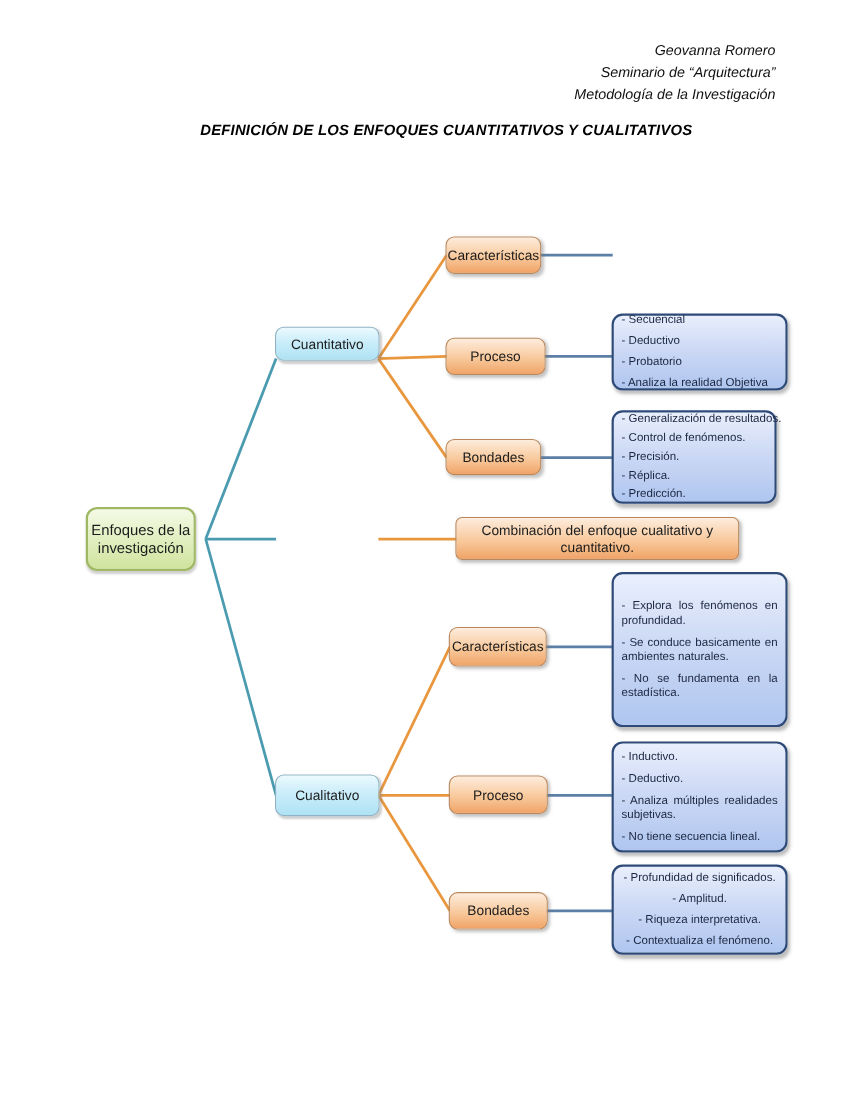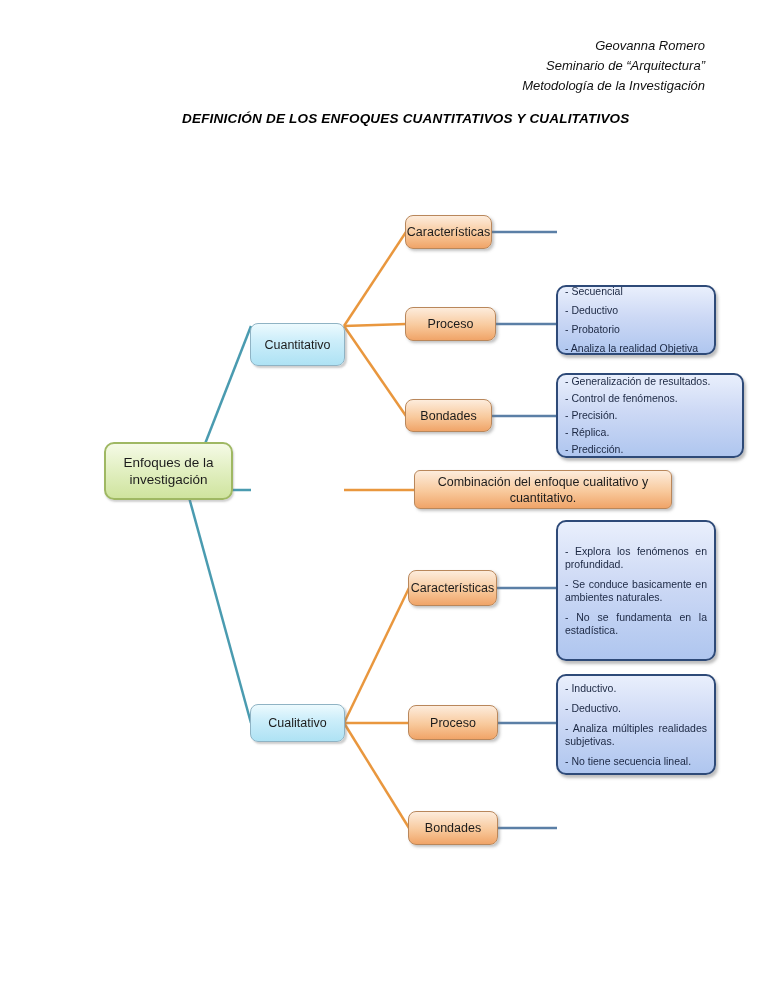--- a/index.html
+++ b/index.html
@@ -79,58 +79,64 @@
     <g stroke="#5b7fa6" stroke-width="2.5" fill="none">
       <line x1="491" y1="232" x2="557" y2="232"></line>
       <line x1="495" y1="324" x2="557" y2="324"></line>
       <line x1="491" y1="416" x2="557" y2="416"></line>
       <line x1="496" y1="588" x2="557" y2="588"></line>
       <line x1="497" y1="723" x2="557" y2="723"></line>
       <line x1="497" y1="828" x2="557" y2="828"></line>
     </g>
   </svg>
 
-  <div class="abs node green-node" style="left:78px;top:442px;width:129px;height:58px;margin-left:26px;">Enfoques de la investigación</div>
+  <div class="abs node green-node" style="left:78px;top:461px;width:100px;height:58px;">Enfoques de la investigación</div>
 
-  <div class="abs node cyan-node" style="left:250px;top:323px;width:95px;height:43px;">Cuantitativo</div>
+  <div class="abs node cyan-node" style="left:250px;top:297px;width:95px;height:31px;">Cuantitativo</div>
   <div class="abs node cyan-node" style="left:250px;top:704px;width:95px;height:38px;">Cualitativo</div>
 
   <div class="abs node orange-node" style="left:405px;top:215px;width:87px;height:34px;">Características</div>
   <div class="abs node orange-node" style="left:405px;top:307px;width:91px;height:34px;">Proceso</div>
   <div class="abs node orange-node" style="left:405px;top:399px;width:87px;height:33px;">Bondades</div>
 
   <div class="abs node orange-node result-node" style="left:414px;top:470px;width:258px;height:39px;">Combinación del enfoque cualitativo y cuantitativo.</div>
 
   <div class="abs node orange-node" style="left:408px;top:570px;width:89px;height:36px;">Características</div>
   <div class="abs node orange-node" style="left:408px;top:705px;width:90px;height:35px;">Proceso</div>
   <div class="abs node orange-node" style="left:408px;top:811px;width:90px;height:34px;">Bondades</div>
 
 
   <div class="abs content-box align-left gap6" style="left:556px;top:285px;width:160px;height:70px;">
     <span class="item">- Secuencial</span>
     <span class="item">- Deductivo</span>
     <span class="item">- Probatorio</span>
     <span class="item">- Analiza la realidad Objetiva</span>
   </div>
 
-  <div class="abs content-box align-left gap4" style="left:556px;top:373px;width:188px;height:85px;">
+  <div class="abs content-box align-left gap4" style="left:556px;top:373px;width:150px;height:85px;">
     <span class="item">- Generalización de resultados.</span>
     <span class="item">- Control de fenómenos.</span>
     <span class="item">- Precisión.</span>
     <span class="item">- Réplica.</span>
     <span class="item">- Predicción.</span>
   </div>
 
   <div class="abs content-box align-justify gap7" style="left:556px;top:520px;width:160px;height:141px;">
     <span class="item">- Explora los fenómenos en profundidad.</span>
     <span class="item">- Se conduce basicamente en ambientes naturales.</span>
     <span class="item">- No se fundamenta en la estadística.</span>
   </div>
 
   <div class="abs content-box align-justify gap7" style="left:556px;top:674px;width:160px;height:101px;">
     <span class="item">- Inductivo.</span>
     <span class="item">- Deductivo.</span>
     <span class="item">- Analiza múltiples realidades subjetivas.</span>
     <span class="item">- No tiene secuencia lineal.</span>
   </div>
 
+  <div class="abs content-box align-center gap6" style="left:556px;top:786px;width:160px;height:82px;">
+    <span class="item">- Profundidad de significados.</span>
+    <span class="item">- Amplitud.</span>
+    <span class="item">- Riqueza interpretativa.</span>
+    <span class="item">- Contextualiza el fenómeno.</span>
+  </div>
 
 </div>
 
 </body></html>

